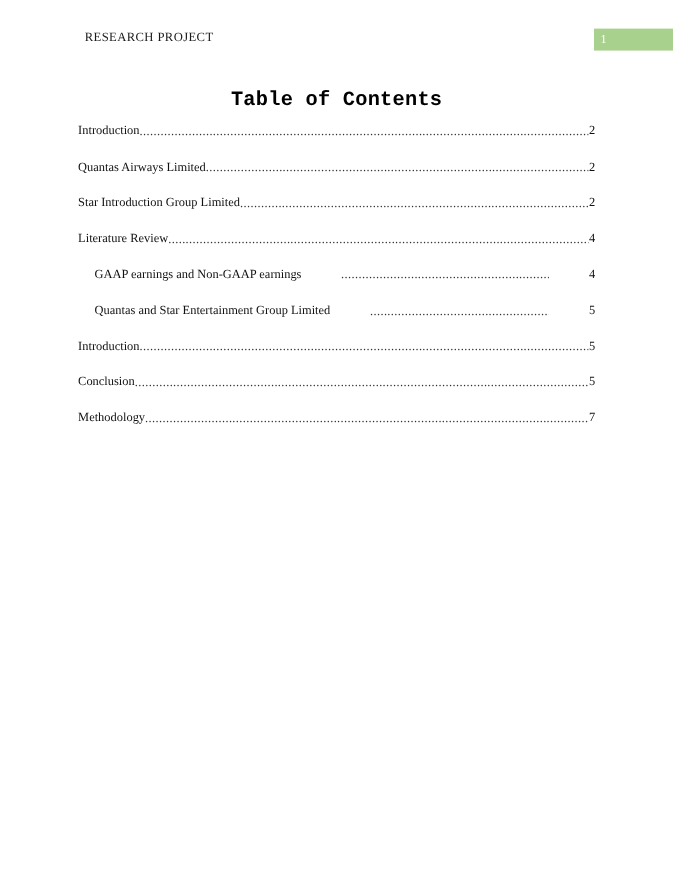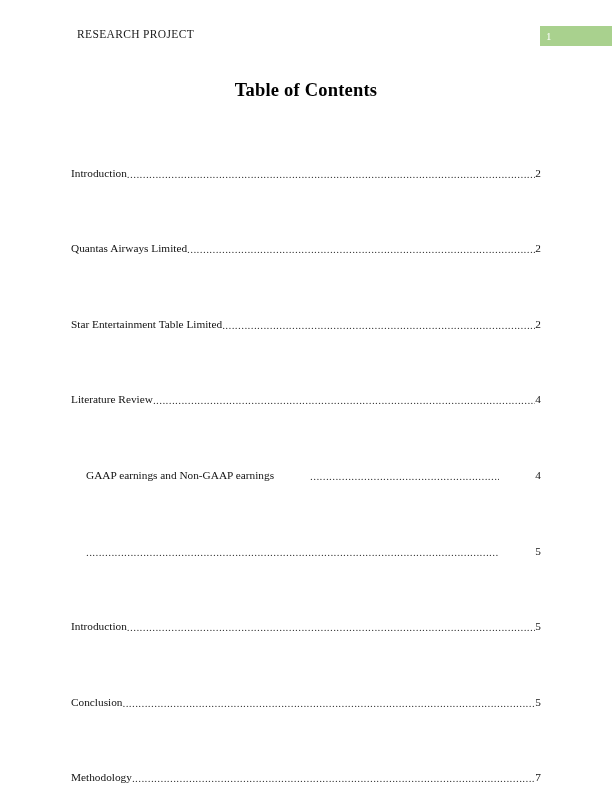--- a/index.html
+++ b/index.html
@@ -58,43 +58,42 @@
     line-height: 16px;
   }
 
   
   .toc-title {
     position: absolute;
     left: 0;
     top: 80px;
     width: 612px;
     text-align: center;
-    font-family: Liberation Serif, serif;
+    font-family: Liberation Mono, monospace;
     font-size: 18.5px;
     font-weight: bold;
     color: #000000;
     letter-spacing: 0.2px;
   }
 
   
   .toc {
     position: absolute;
     left: 71px;
     top: 103px;
     width: 470px;
   }
   .toc-entry {
     display: flex;
-    align-items: flex-end;
+    align-items: center;
     height: 32.6px;
     font-size: 11.3px;
     color: #111111;
     white-space: nowrap;
     overflow: hidden;
-    margin-top: 43px;
   }
   .toc-entry.level-2 {
     padding-left: 15px;
     gap: 36px;
   }
   .toc-label {
     flex: 0 0 auto;
   }
   .toc-leader {
     flex: 1 1 auto;
@@ -138,35 +137,36 @@
         <span class="toc-label">Introduction</span>
         <span class="toc-leader"></span>
         <span class="toc-page">2</span>
       </div>
       <div class="toc-entry">
         <span class="toc-label">Quantas Airways Limited</span>
         <span class="toc-leader"></span>
         <span class="toc-page">2</span>
       </div>
       <div class="toc-entry">
-        <span class="toc-label">Star Entertainment Table Limited</span>
+        <span class="toc-label">Star Introduction Group Limited</span>
         <span class="toc-leader"></span>
         <span class="toc-page">2</span>
       </div>
       <div class="toc-entry">
         <span class="toc-label">Literature Review</span>
         <span class="toc-leader"></span>
         <span class="toc-page">4</span>
       </div>
       <div class="toc-entry level-2">
         <span class="toc-label">GAAP earnings and Non-GAAP earnings</span>
         <span class="toc-leader"></span>
         <span class="toc-page">4</span>
       </div>
       <div class="toc-entry level-2">
+        <span class="toc-label">Quantas and Star Entertainment Group Limited</span>
         <span class="toc-leader"></span>
         <span class="toc-page">5</span>
       </div>
       <div class="toc-entry">
         <span class="toc-label">Introduction</span>
         <span class="toc-leader"></span>
         <span class="toc-page">5</span>
       </div>
       <div class="toc-entry">
         <span class="toc-label">Conclusion</span>

